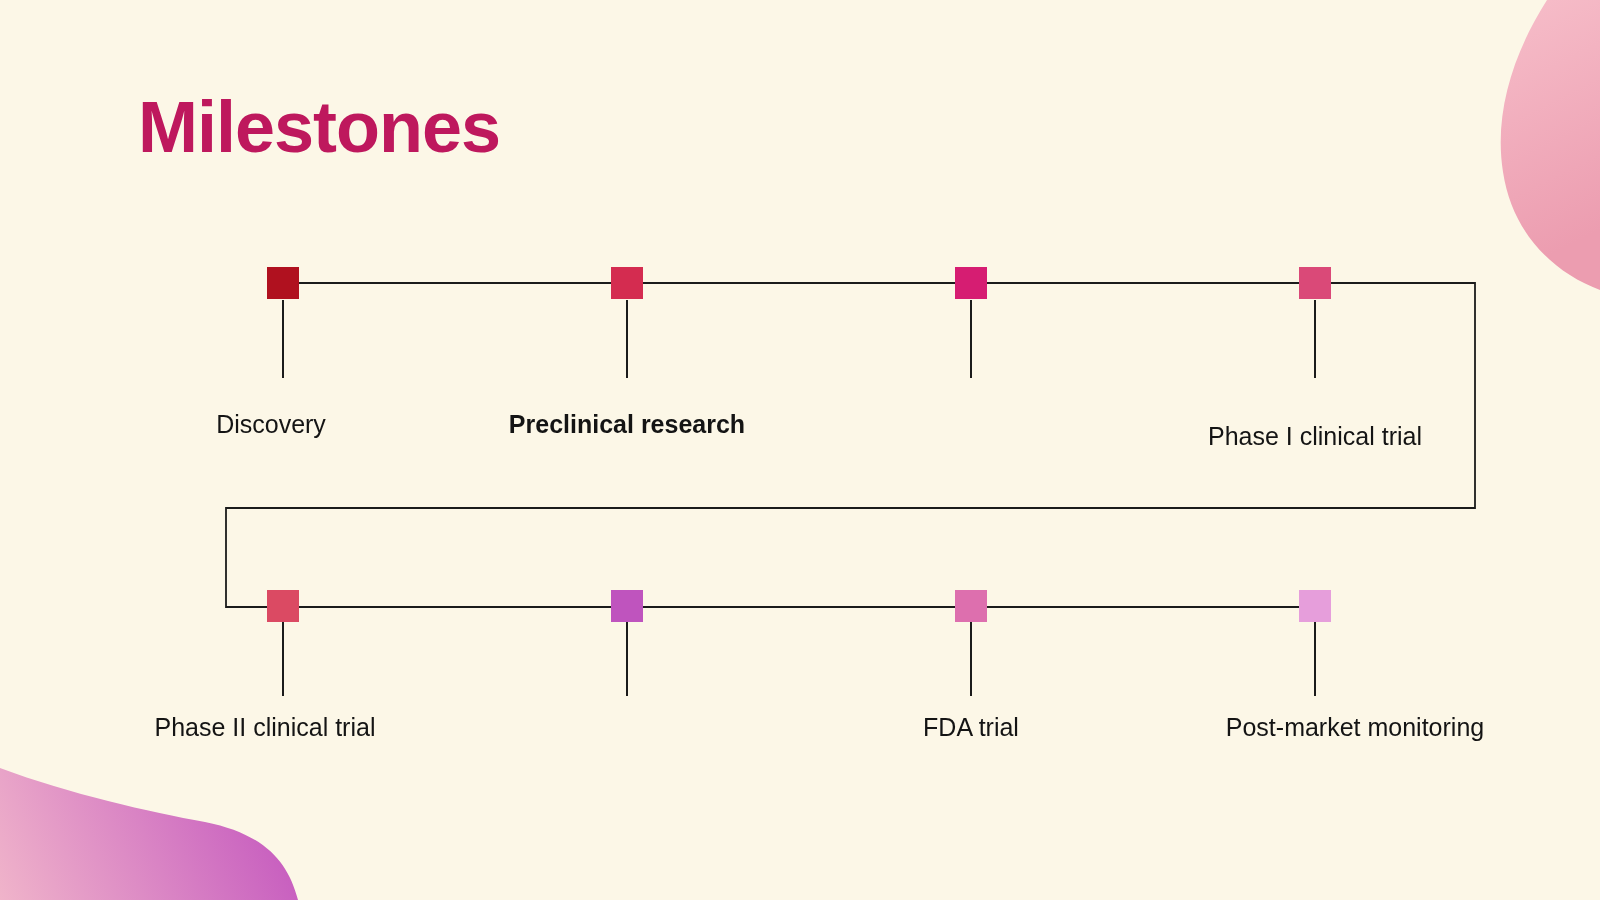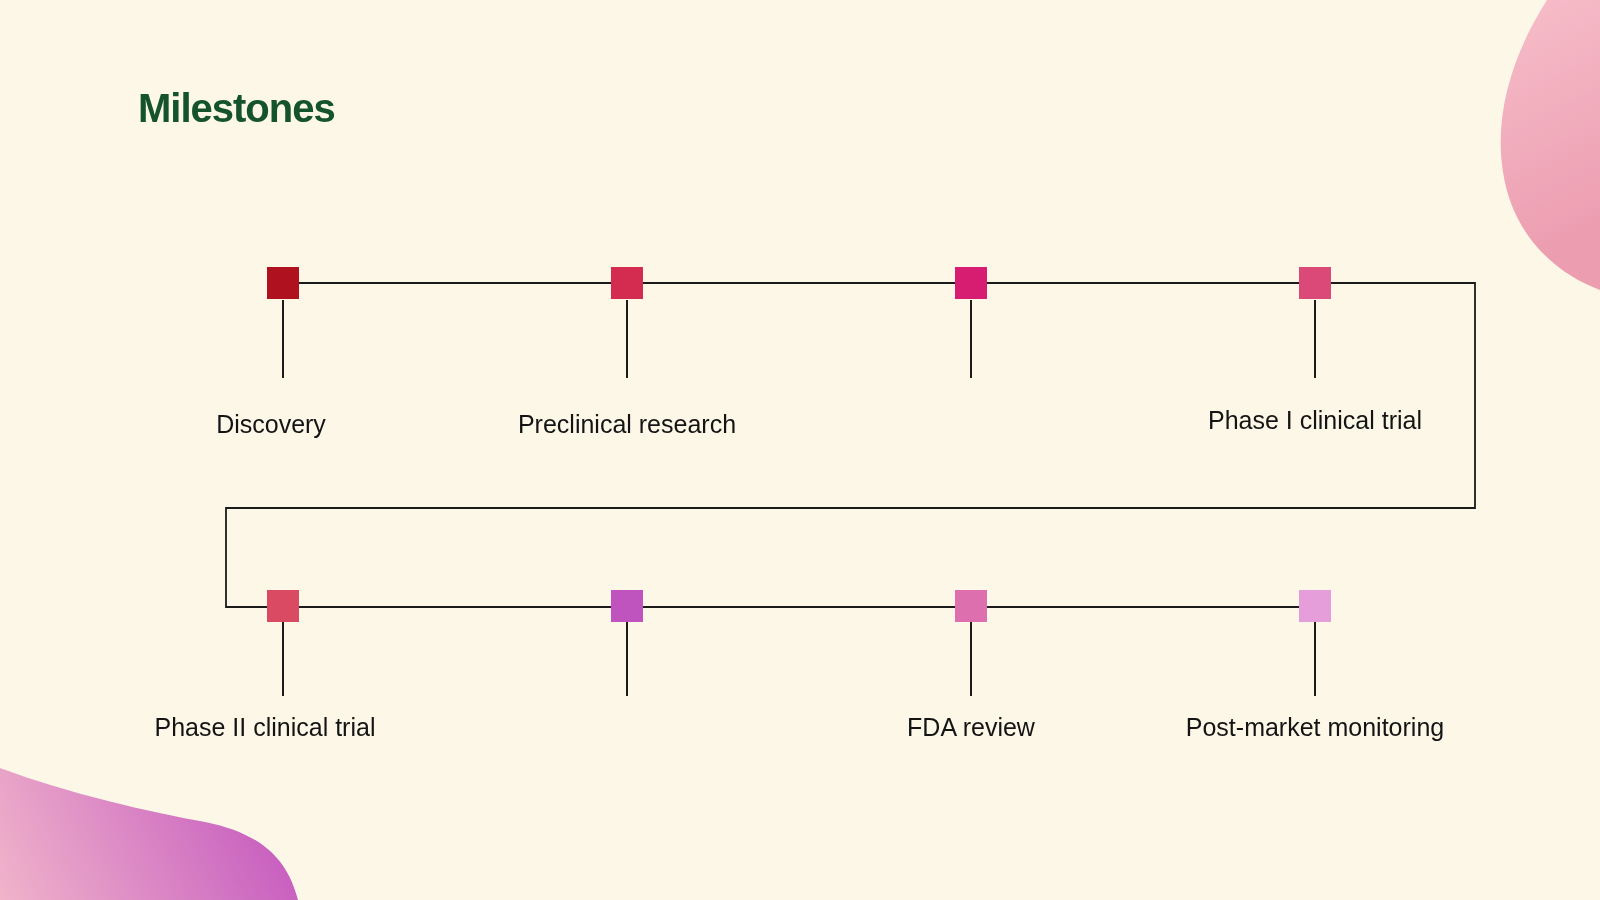--- a/index.html
+++ b/index.html
@@ -15,24 +15,24 @@
   svg.layer {
     position: absolute;
     left: 0; top: 0;
     width: 1600px; height: 900px;
     pointer-events: none;
   }
   .page-title {
     position: absolute;
     left: 138px;
     top: 86px;
-    font-size: 40px;
+    font-size: 72px;
     font-weight: 600;
     letter-spacing: -1px;
-    color: #14532d;
+    color: #be185d;
   }
   .marker {
     position: absolute;
     width: 32px;
     height: 32px;
   }
   .stem {
     position: absolute;
     width: 2px;
     background: #1B1B1B;
@@ -62,28 +62,28 @@
   .s1 { left: 626px; top: 300px; height: 78px; }
   .s2 { left: 970px; top: 300px; height: 78px; }
   .s3 { left: 1314px; top: 300px; height: 78px; }
   
   .s4 { left: 282px; top: 622px; height: 74px; }
   .s5 { left: 626px; top: 622px; height: 74px; }
   .s6 { left: 970px; top: 622px; height: 74px; }
   .s7 { left: 1314px; top: 622px; height: 74px; }
   
   .l0 { left: 111px;  top: 392px; width: 320px; height: 64px; }
-  .l1 { left: 467px;  top: 392px; width: 320px; height: 64px; }
+  .l1 { left: 467px;  top: 392px; width: 320px; height: 64px; font-weight: bold; }
   .l2 { left: 861px;  top: 392px; width: 220px; height: 64px; }
-  .l3 { left: 1155px; top: 388px; width: 320px; height: 64px; text-align: center; }
+  .l3 { left: 1155px; top: 404px; width: 320px; height: 64px; text-align: center; }
   
   .l4 { left: 105px;  top: 702px; width: 320px; height: 50px; }
   .l5 { left: 467px;  top: 702px; width: 320px; height: 50px; }
   .l6 { left: 811px;  top: 702px; width: 320px; height: 50px; }
-  .l7 { left: 1155px; top: 702px; width: 320px; height: 50px; }
+  .l7 { left: 1195px; top: 702px; width: 320px; height: 50px; }
 </style>
 </head>
 <body>
 
 <div class="slide" style="background: rgb(252, 247, 231);">
 
   <svg class="layer" viewBox="0 0 1600 900">
     <defs>
       <linearGradient id="grad-tr" gradientUnits="userSpaceOnUse" x1="1494" y1="20" x2="1600" y2="230">
         <stop offset="0" stop-color="#F6BCC8"></stop>
@@ -119,16 +119,16 @@
   <div class="marker m3" style="background: rgb(218, 73, 120);"></div>
   <div class="marker m4" style="background: rgb(219, 74, 99);"></div>
   <div class="marker m5" style="background: rgb(191, 84, 190);"></div>
   <div class="marker m6" style="background: rgb(221, 111, 174);"></div>
   <div class="marker m7" style="background: rgb(230, 158, 219);"></div>
 
   <div class="label l0">Discovery</div>
   <div class="label l1">Preclinical research</div>
   <div class="label l3">Phase I clinical trial</div>
   <div class="label l4">Phase II clinical trial</div>
-  <div class="label l6">FDA review</div>
+  <div class="label l6">FDA trial</div>
   <div class="label l7">Post-market monitoring</div>
 
 </div>
 
 </body></html>

